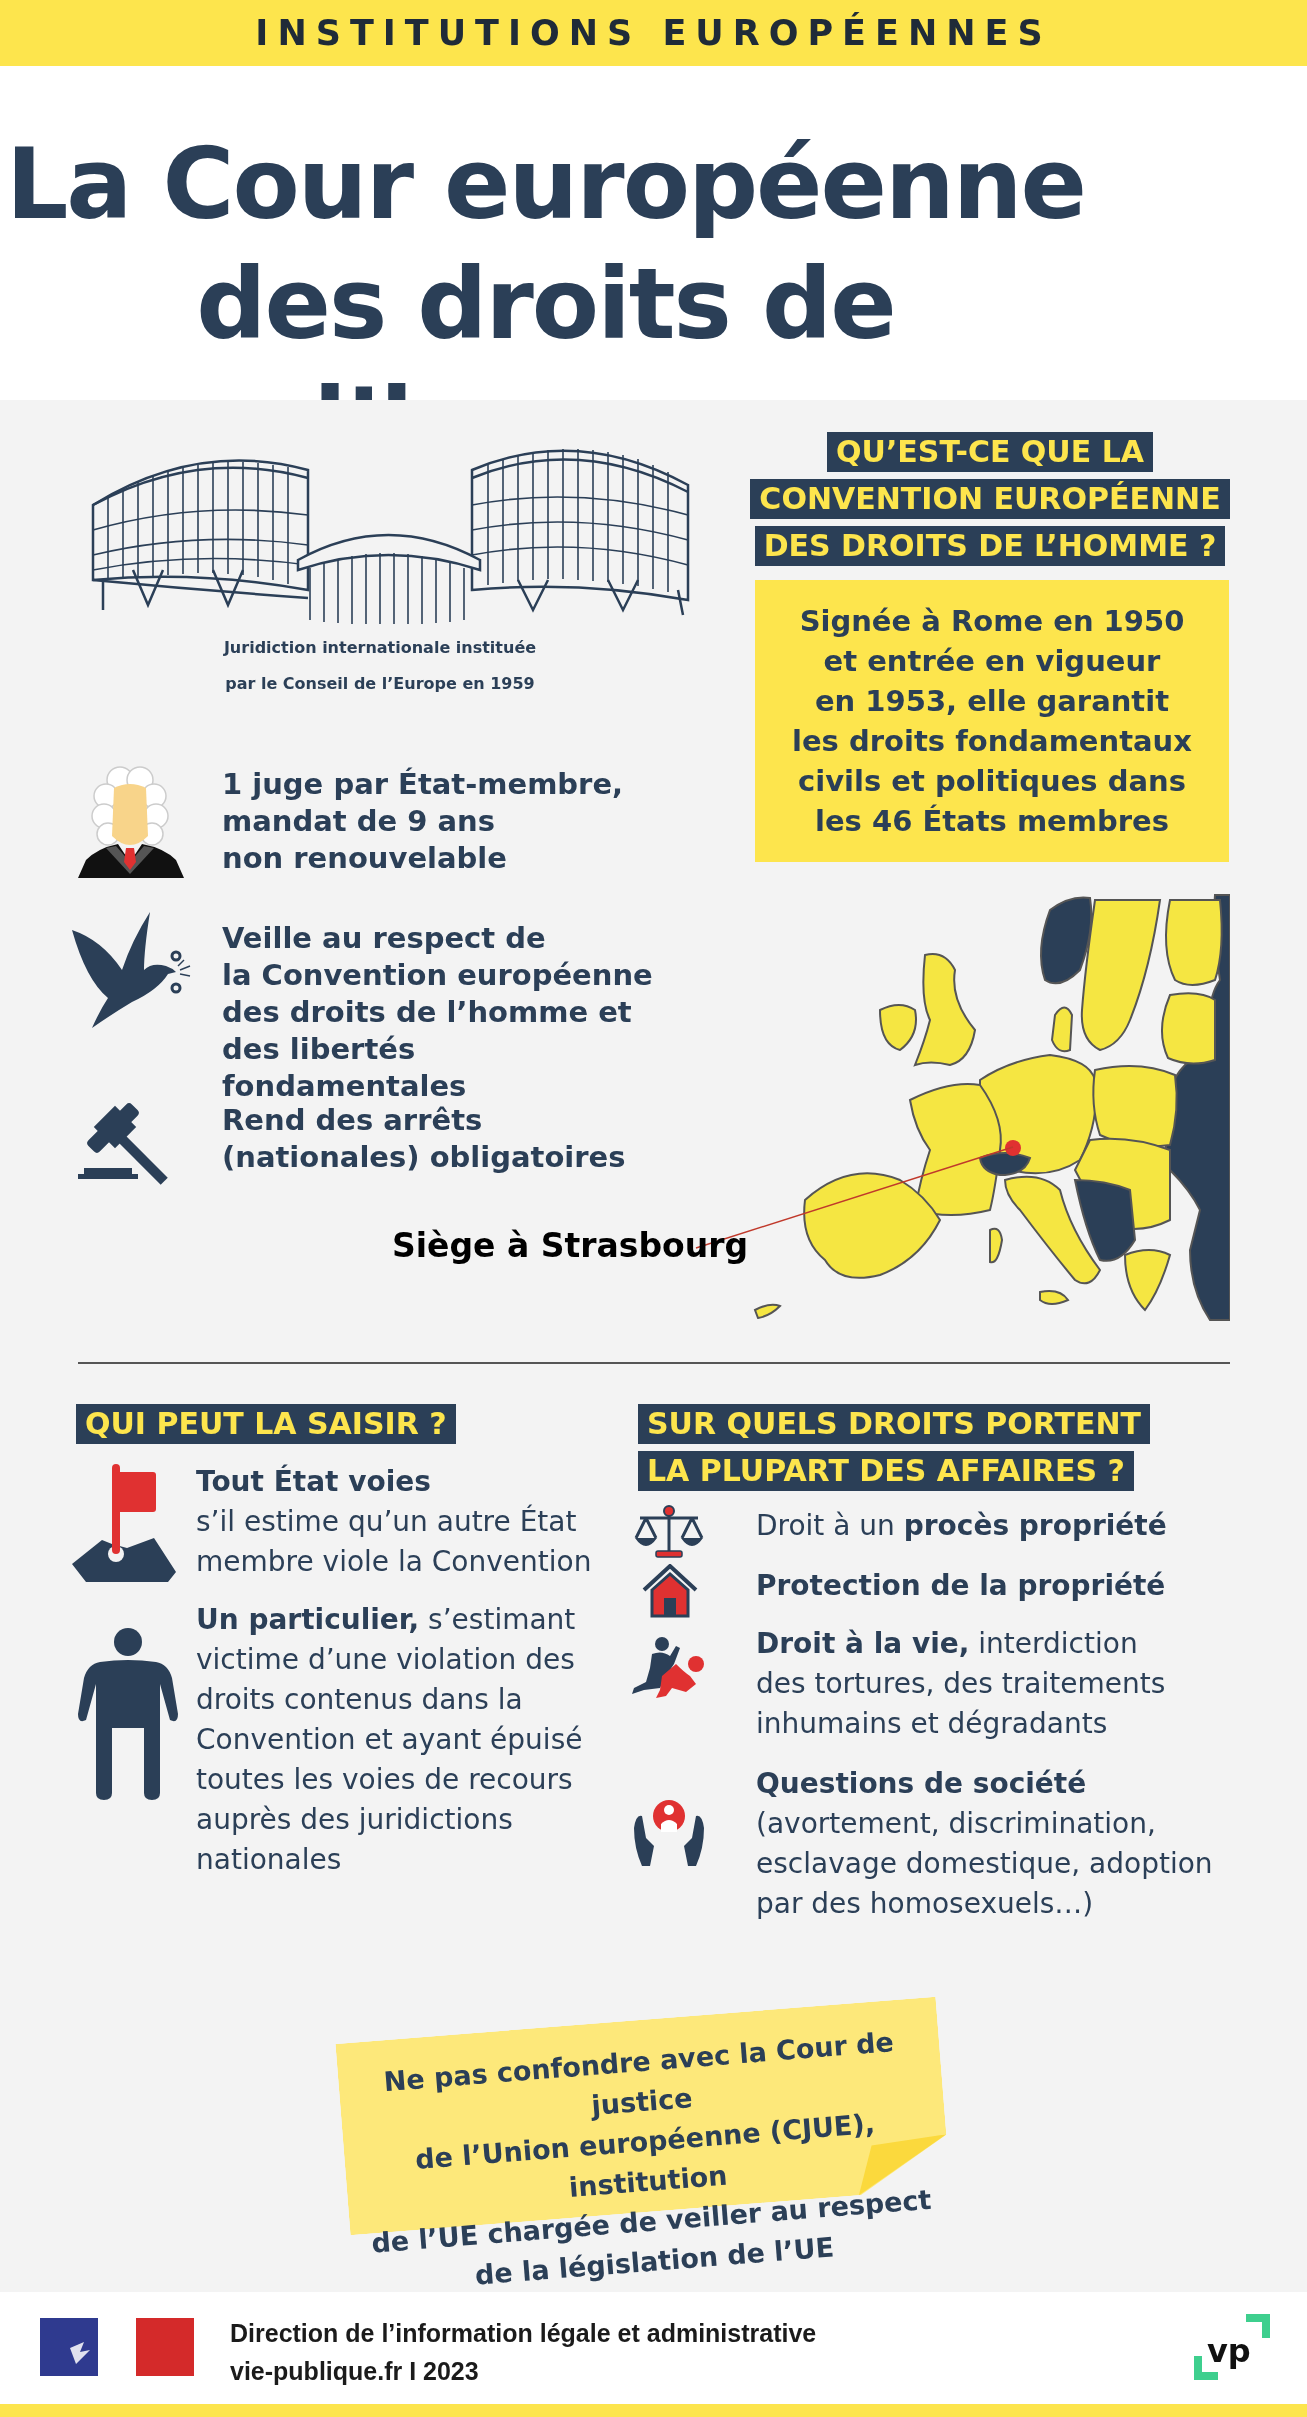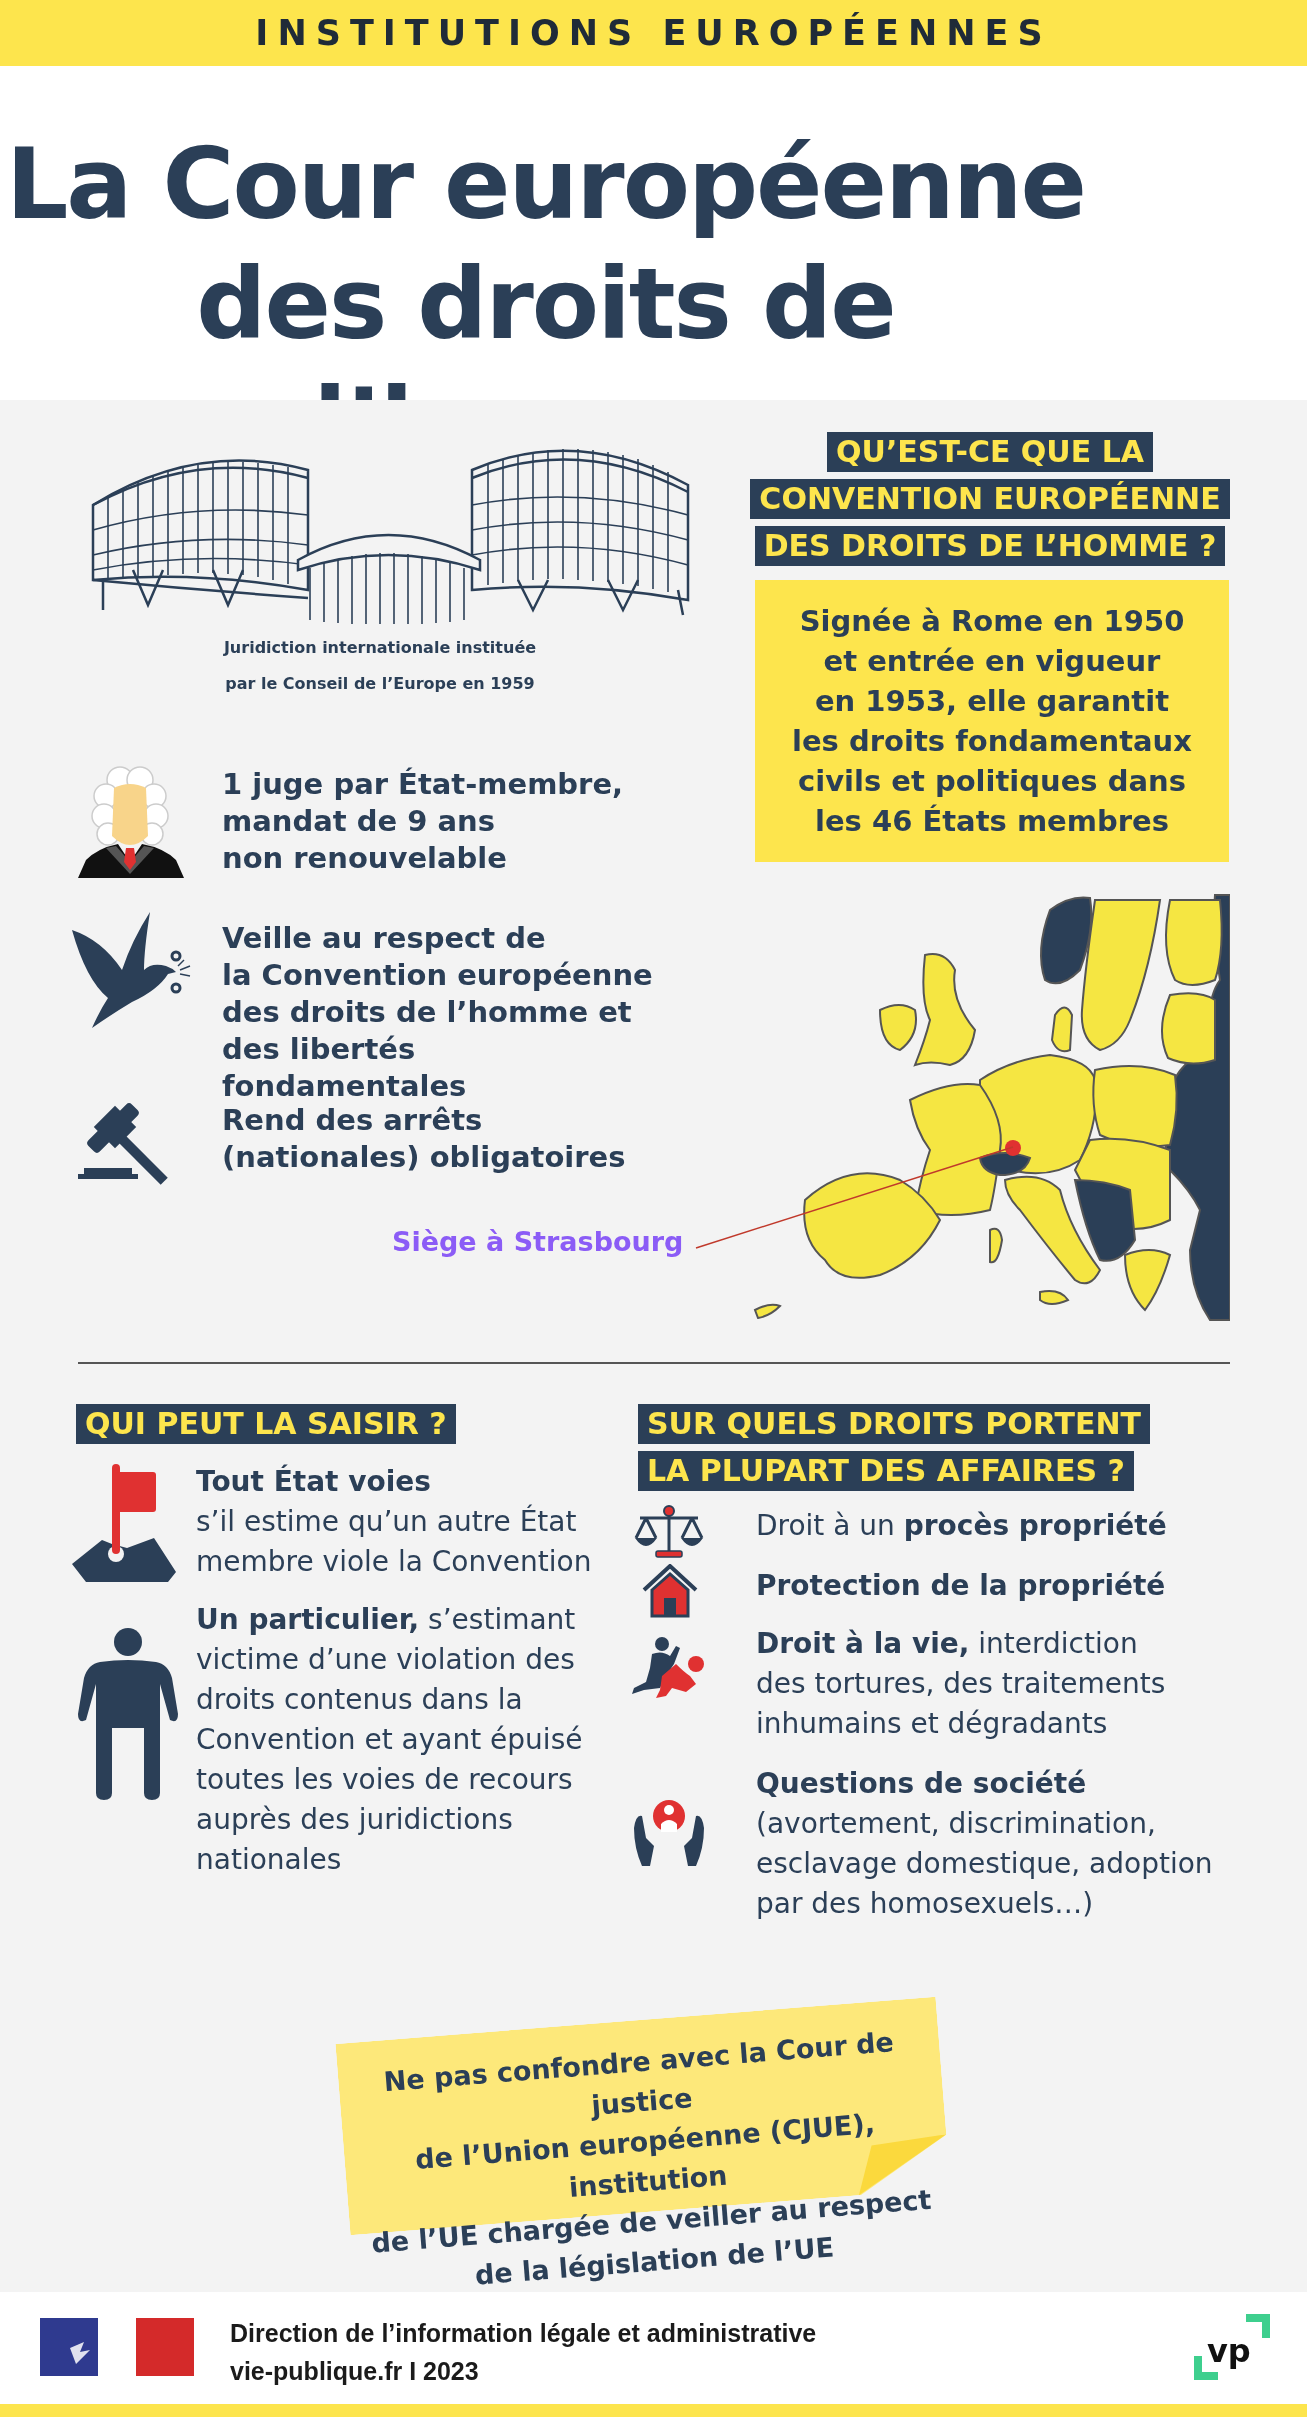--- a/index.html
+++ b/index.html
@@ -21,21 +21,21 @@
   .feature .ico { position: absolute; }
   .feature .txt { position: absolute; left: 222px; font-weight: bold; font-size: 29px; line-height: 37px; color: #2b3f57; white-space: pre-line; }
 
   .q-head { position: absolute; display: flex; flex-direction: column; align-items: center; }
   .hl { display: inline-block; background: #2b3f57; color: #fde54d; font-weight: bold; font-size: 30px; line-height: 40px; padding: 0 9px; margin-bottom: 7px; white-space: nowrap; }
 
   .yellow-box { position: absolute; left: 755px; top: 580px; width: 474px; height: 282px; background: #fde54d; display: flex; align-items: center; justify-content: center; text-align: center; }
   .yellow-box span { font-weight: bold; font-size: 29px; line-height: 40px; color: #2b3f57; white-space: pre-line; }
 
   .map { position: absolute; left: 750px; top: 890px; width: 480px; height: 436px; }
-  .seat-label { position: absolute; left: 392px; top: 1226px; font-weight: bold; font-size: 27px; color: #8b5cf6; }
+  .seat-label { position: absolute; left: 392px; top: 1226px; font-weight: bold; font-size: 33px; color: #000000; }
   .seat-line { position: absolute; left: 0; top: 0; width: 1307px; height: 2417px; pointer-events: none; }
 
   .divider { position: absolute; left: 78px; top: 1362px; width: 1152px; height: 2px; background: #555; }
   .who-item { position: absolute; left: 0; width: 560px; }
   .who-item .txt { position: absolute; left: 118px; font-size: 28px; line-height: 40px; color: #2b3f57; font-weight: normal; white-space: pre-line; }
   .b { font-weight: bold; }
   .right-item { position: absolute; left: 0; width: 640px; }
   .right-item .txt { position: absolute; left: 126px; font-size: 28px; line-height: 40px; color: #2b3f57; white-space: pre-line; }
 
   .note { position: absolute; left: 342px; top: 2020px; width: 602px; height: 192px; transform: rotate(-4.5deg); transform-origin: center; }

